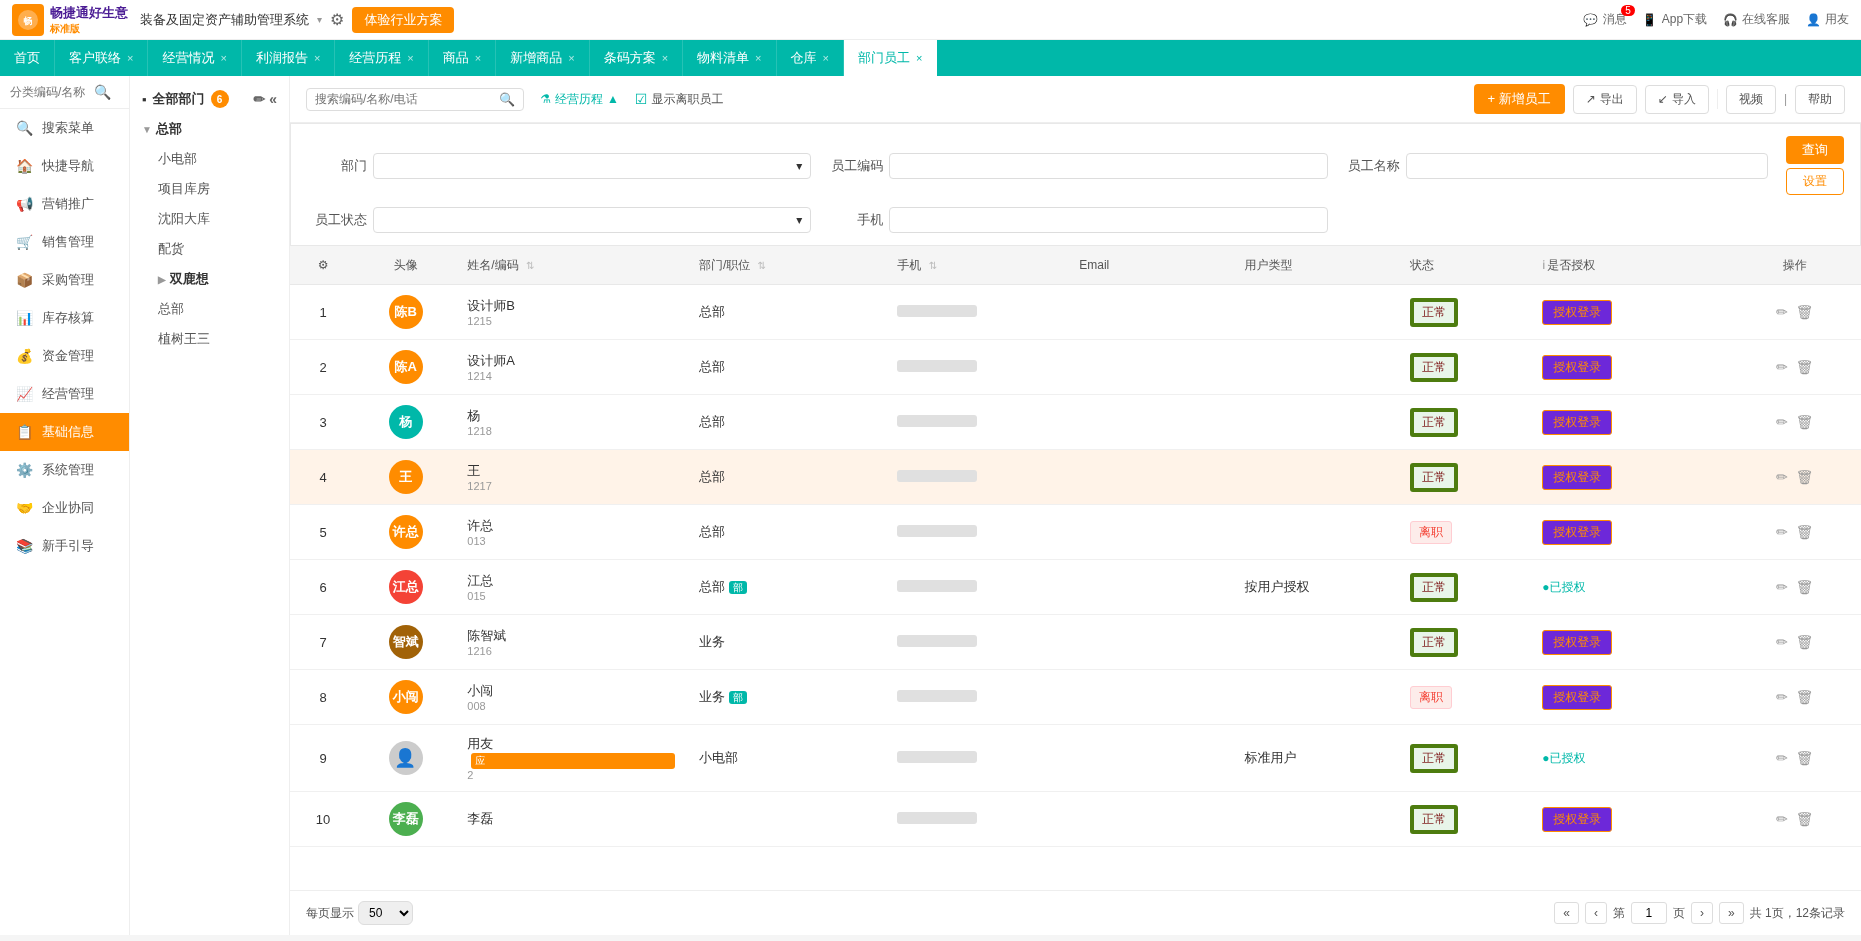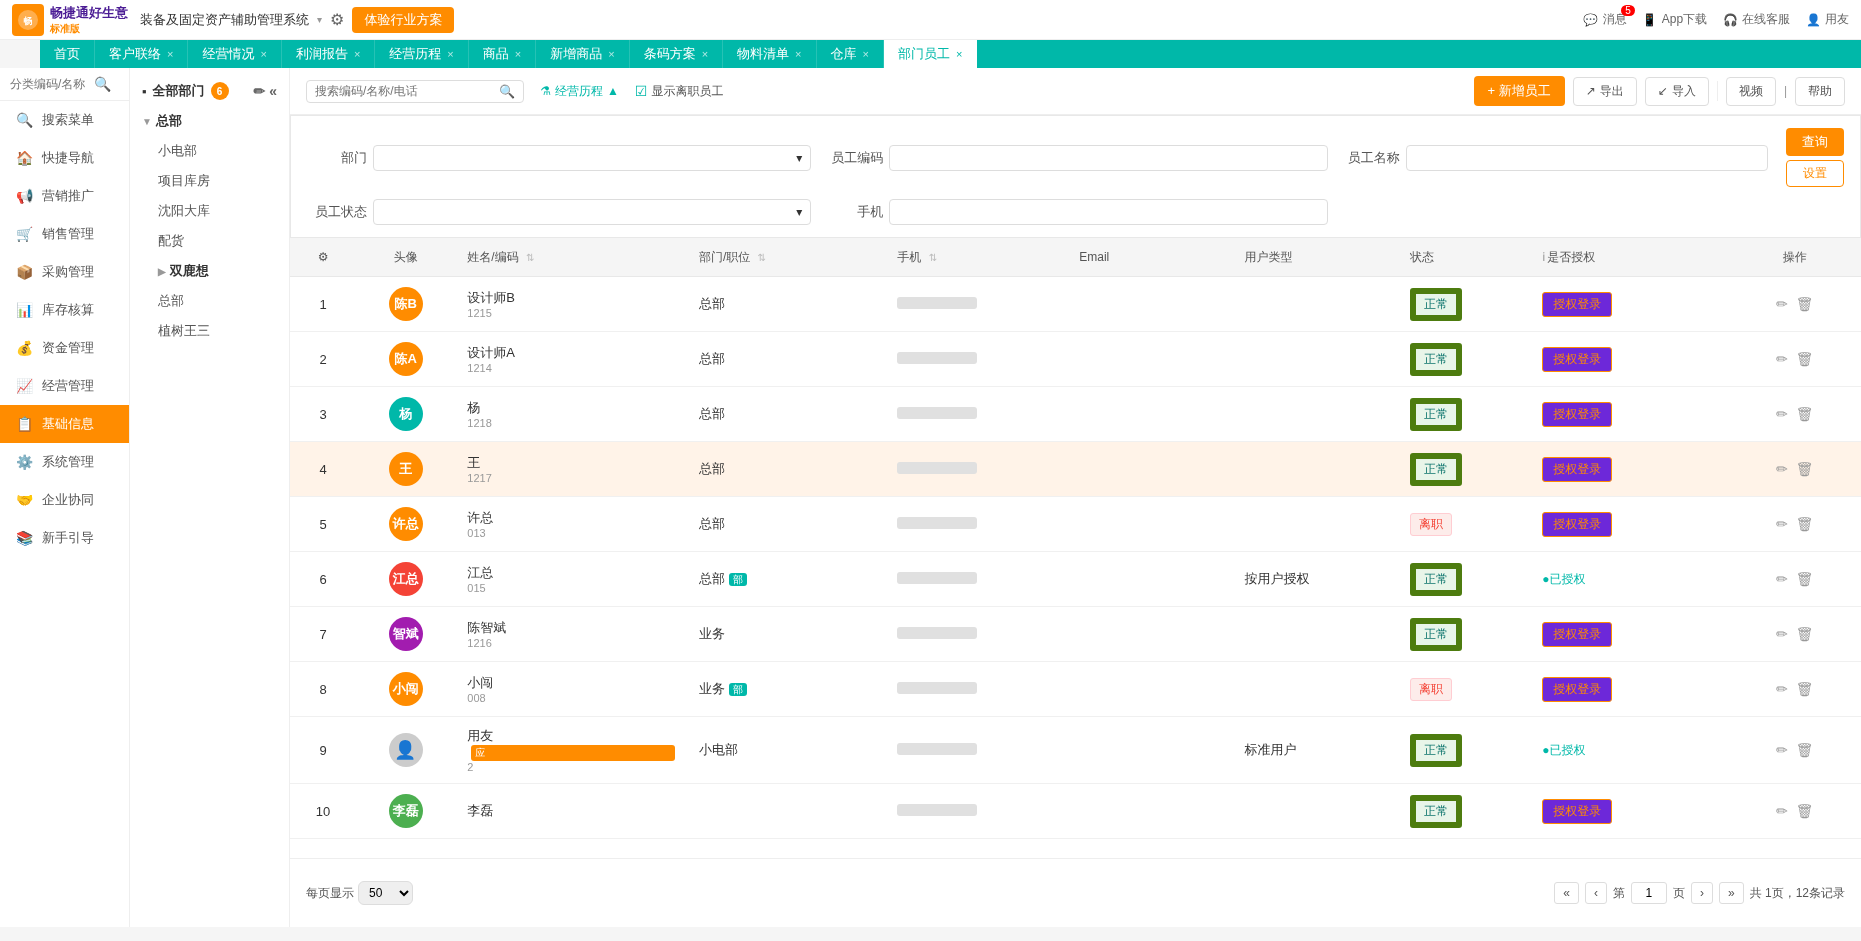--- a/index.html
+++ b/index.html
@@ -15,21 +15,21 @@
     .system-title { color: #333; font-size: 13px; }
     .top-bar-actions { margin-left: auto; display: flex; align-items: center; gap: 16px; }
     .trial-btn { background: #ff8c00; color: #fff; border: none; padding: 4px 12px; border-radius: 4px; cursor: pointer; font-size: 13px; }
     .top-icon-group { display: flex; align-items: center; gap: 16px; color: #666; font-size: 12px; }
     .top-icon-item { display: flex; align-items: center; gap: 4px; cursor: pointer; position: relative; }
     .badge { background: #f00; color: #fff; border-radius: 10px; font-size: 10px; padding: 0 4px; position: absolute; top: -6px; right: -8px; }
     .gear-btn { color: #666; cursor: pointer; font-size: 16px; }
     .dropdown-arrow { color: #999; font-size: 10px; }
 
     
-    .nav-tabs { height: 28px; background: #00b8a9; display: flex; align-items: stretch; margin-left: 40px; }
+    .nav-tabs { height: 36px; background: #00b8a9; display: flex; align-items: stretch; }
     .nav-tab { padding: 0 14px; display: flex; align-items: center; color: #fff; font-size: 13px; cursor: pointer; gap: 4px; white-space: nowrap; border-right: 1px solid rgba(255,255,255,0.15); }
     .nav-tab.active { background: #fff; color: #00b8a9; }
     .nav-tab .close-x { font-size: 11px; color: rgba(255,255,255,0.7); margin-left: 2px; }
     .nav-tab.active .close-x { color: #00b8a9; }
 
     
     .main-layout { display: flex; height: calc(100vh - 82px); }
 
     
     .sidebar { width: 130px; background: #fff; border-right: 1px solid #eee; overflow-y: auto; flex-shrink: 0; }
@@ -81,32 +81,32 @@
     table { width: 100%; border-collapse: collapse; background: #fff; }
     thead th { background: #f5f5f5; padding: 10px 12px; text-align: left; font-size: 12px; color: #555; font-weight: normal; border-bottom: 1px solid #e8e8e8; white-space: nowrap; position: sticky; top: 0; z-index: 1; }
     tbody td { padding: 10px 12px; border-bottom: 1px solid #f0f0f0; font-size: 13px; color: #333; vertical-align: middle; }
     tbody tr.highlighted { background: #fff3e8; }
     .avatar-circle { width: 34px; height: 34px; border-radius: 50%; display: flex; align-items: center; justify-content: center; color: #fff; font-size: 13px; font-weight: bold; }
     .avatar-gray { background: #ccc; border-radius: 50%; width: 34px; height: 34px; display: flex; align-items: center; justify-content: center; }
     .name-code { display: flex; flex-direction: column; }
     .name-main { font-size: 13px; color: #333; }
     .code-sub { font-size: 11px; color: #999; }
     .status-badge { display: inline-block; padding: 2px 8px; border-radius: 3px; font-size: 12px; }
-    .status-normal { background: #e8f5e9; color: #0f766e; border: 6px solid #4d7c0f; }
+    .status-normal { background: #e8f5e9; color: #7f1d1d; border: 4px solid #4d7c0f; }
     .status-resigned { background: #fdecea; color: #f44336; border: 1px solid #ffcdd2; }
     .auth-btn { border: 1px solid #ff8c00; color: #ff8c00; background: #6d28d9; padding: 3px 10px; border-radius: 3px; font-size: 12px; cursor: pointer; }
     .authorized { color: #00b8a9; font-size: 12px; display: flex; align-items: center; gap: 4px; }
     .op-icons { display: flex; gap: 8px; align-items: center; }
     .op-icon { color: #999; cursor: pointer; font-size: 14px; }
     .masked { display: inline-block; width: 80px; height: 12px; background: #e0e0e0; border-radius: 3px; }
     .dept-tag { background: #00b8a9; color: #fff; border-radius: 3px; font-size: 10px; padding: 1px 4px; margin-left: 4px; }
     .app-tag { background: #ff8c00; color: #fff; border-radius: 3px; font-size: 10px; padding: 1px 4px; margin-left: 4px; }
 
     
-    .table-footer { background: #fff; padding: 22px 16px; display: flex; align-items: center; gap: 8px; border-top: 1px solid #eee; font-size: 12px; color: #555; }
+    .table-footer { background: #fff; padding: 10px 16px; display: flex; align-items: center; gap: 8px; border-top: 1px solid #eee; font-size: 12px; color: #555; }
     .page-info { margin-left: auto; display: flex; align-items: center; gap: 6px; }
     .page-btn { border: 1px solid #ddd; background: #fff; padding: 3px 8px; border-radius: 3px; cursor: pointer; font-size: 12px; color: #555; }
     .page-num-input { width: 36px; border: 1px solid #ddd; border-radius: 3px; padding: 3px 6px; text-align: center; font-size: 12px; }
     .per-page-label { display: flex; align-items: center; gap: 4px; }
     .per-page-select { border: 1px solid #ddd; border-radius: 6px; padding: 3px 6px; font-size: 12px; }
 
     th .sort-icon { margin-left: 4px; color: #bbb; font-size: 10px; }
     .info-icon { color: #999; margin-right: 2px; font-size: 12px; }
 
     .col-num { width: 40px; text-align: center; }
@@ -503,21 +503,21 @@
                 <td class="col-op">
                   <div class="op-icons" style="justify-content:center;">
                     <span class="op-icon">✏</span>
                     <span class="op-icon">🗑</span>
                   </div>
                 </td>
               </tr>
               <tr>
                 <td class="col-num">7</td>
                 <td class="col-avatar" style="text-align: center;">
-                  <div class="avatar-circle" style="background:#a21caf;margin:0 auto;">智斌</div>
+                  <div class="avatar-circle" style="background:#a16207;margin:0 auto;">智斌</div>
                 </td>
                 <td class="col-name">
                   <div class="name-code">
                     <span class="name-main">陈智斌</span>
                     <span class="code-sub">1216</span>
                   </div>
                 </td>
                 <td class="col-dept"><span>业务</span></td>
                 <td class="col-phone"><span class="masked"></span></td>
                 <td class="col-email"></td>

